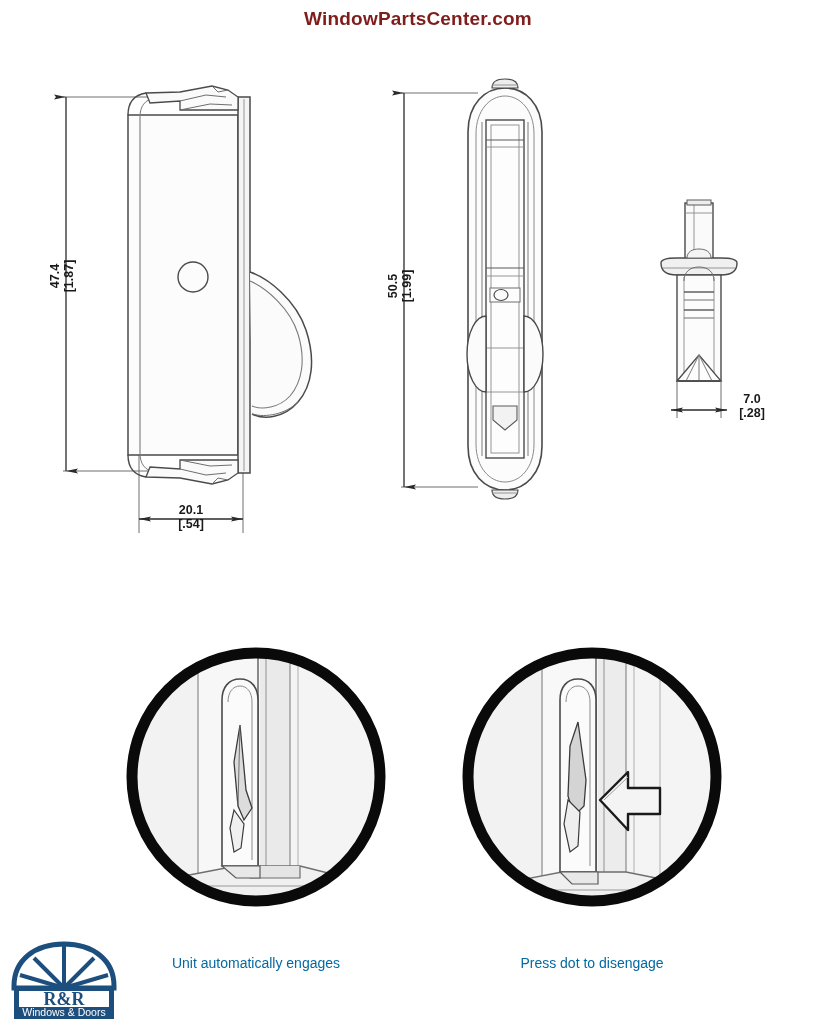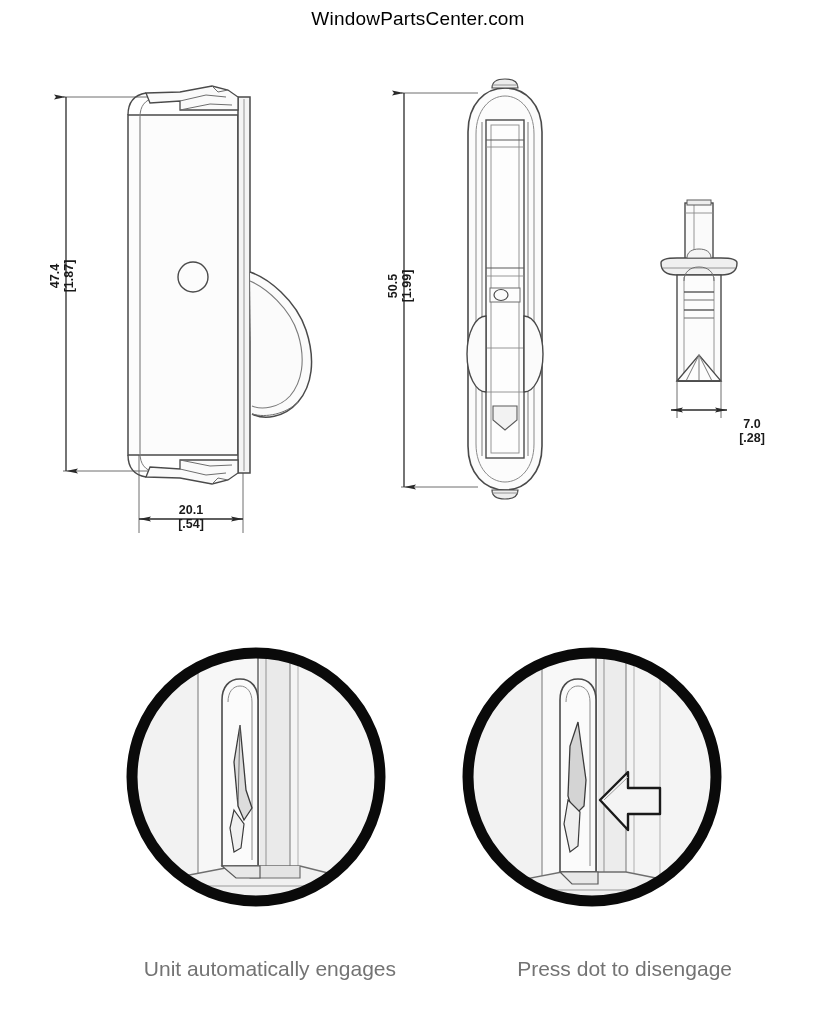--- a/index.html
+++ b/index.html
@@ -20,24 +20,24 @@
     background: #ffffff;
   }
   
   .site-title {
     position: absolute;
     top: 8px;
     left: 0;
     width: 836px;
     text-align: center;
     font-family: "Liberation Sans", sans-serif;
-    font-weight: normal;
+    font-weight: bold;
     font-size: 19px;
     letter-spacing: 0.2px;
-    color: #000000;
+    color: #7f1d1d;
     user-select: none;
   }
   
   .drawing-layer {
     position: absolute;
     top: 0;
     left: 0;
     width: 836px;
     height: 1024px;
     pointer-events: none;
@@ -57,23 +57,23 @@
   .dim .val { display: block; }
   .dim .alt { display: block; }
   .dim-rot {
     transform-origin: 50% 50%;
     transform: rotate(-90deg);
   }
   
   .caption {
     position: absolute;
     font-family: "Liberation Sans", sans-serif;
-    font-size: 21px;
-    color: #737373;
-    text-align: right;
+    font-size: 14px;
+    color: #0369a1;
+    text-align: center;
     line-height: 1.55;
     user-select: none;
   }
   
   .logo {
     position: absolute;
     left: 8px;
     top: 938px;
     width: 112px;
     height: 82px;
@@ -323,27 +323,46 @@
   <div class="dim" style="left:151px; top:503px; width:80px;">
     <span class="val">20.1</span>
     <span class="alt">[.54]</span>
   </div>
 
   <div class="dim dim-rot" style="left:364px; top:272px; width:72px;">
     <span class="val">50.5</span>
     <span class="alt">[1.99]</span>
   </div>
 
-  <div class="dim" style="left:720px; top:392px; width:64px;margin-top:25px;">
+  <div class="dim" style="left:720px; top:392px; width:64px;">
     <span class="val">7.0</span>
     <span class="alt">[.28]</span>
   </div>
 
   <div class="caption" style="left:116px; top:953px; width:280px;">
     <div>Unit automatically engages</div>
   </div>
 
   <div class="caption" style="left:452px; top:953px; width:280px;">
     <div>Press dot to disengage</div>
   </div>
 
+  <div class="logo">
+    <svg width="112" height="82" viewBox="0 0 112 82">
+
+      <path d="M6,48 C6,22 27,6 56,6 C85,6 106,22 106,48 L106,50 L6,50 Z" fill="#ffffff" stroke="#1c4e7e" stroke-width="5"></path>
+
+      <g stroke="#1c4e7e" stroke-width="4">
+        <line x1="56" y1="50" x2="56" y2="7"></line>
+        <line x1="56" y1="50" x2="26" y2="20"></line>
+        <line x1="56" y1="50" x2="86" y2="20"></line>
+        <line x1="56" y1="50" x2="12" y2="37"></line>
+        <line x1="56" y1="50" x2="100" y2="37"></line>
+      </g>
+
+      <rect x="6" y="50" width="100" height="31" fill="#1c4e7e"></rect>
+      <rect x="11" y="53" width="90" height="16" fill="#ffffff"></rect>
+      <text x="56" y="67" text-anchor="middle" font-family="Liberation Serif, serif" font-size="18" font-weight="bold" fill="#1c4e7e">R&amp;R</text>
+      <text x="56" y="78" text-anchor="middle" font-family="Liberation Sans, sans-serif" font-size="10.5" fill="#ffffff">Windows &amp; Doors</text>
+    </svg>
+  </div>
 
 </div>
 
 </body></html>

